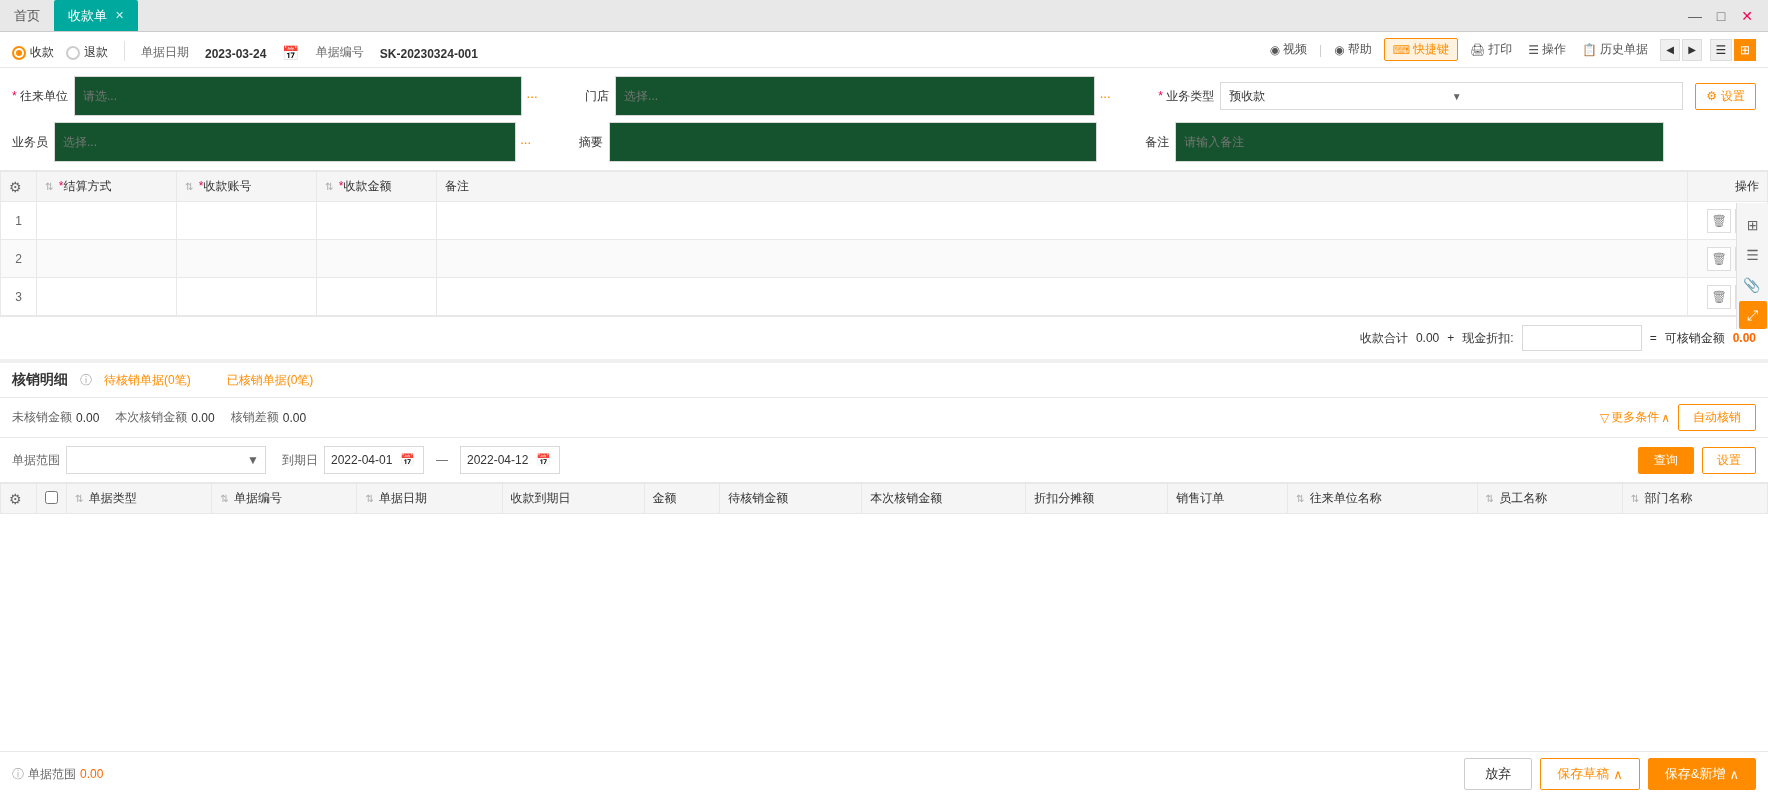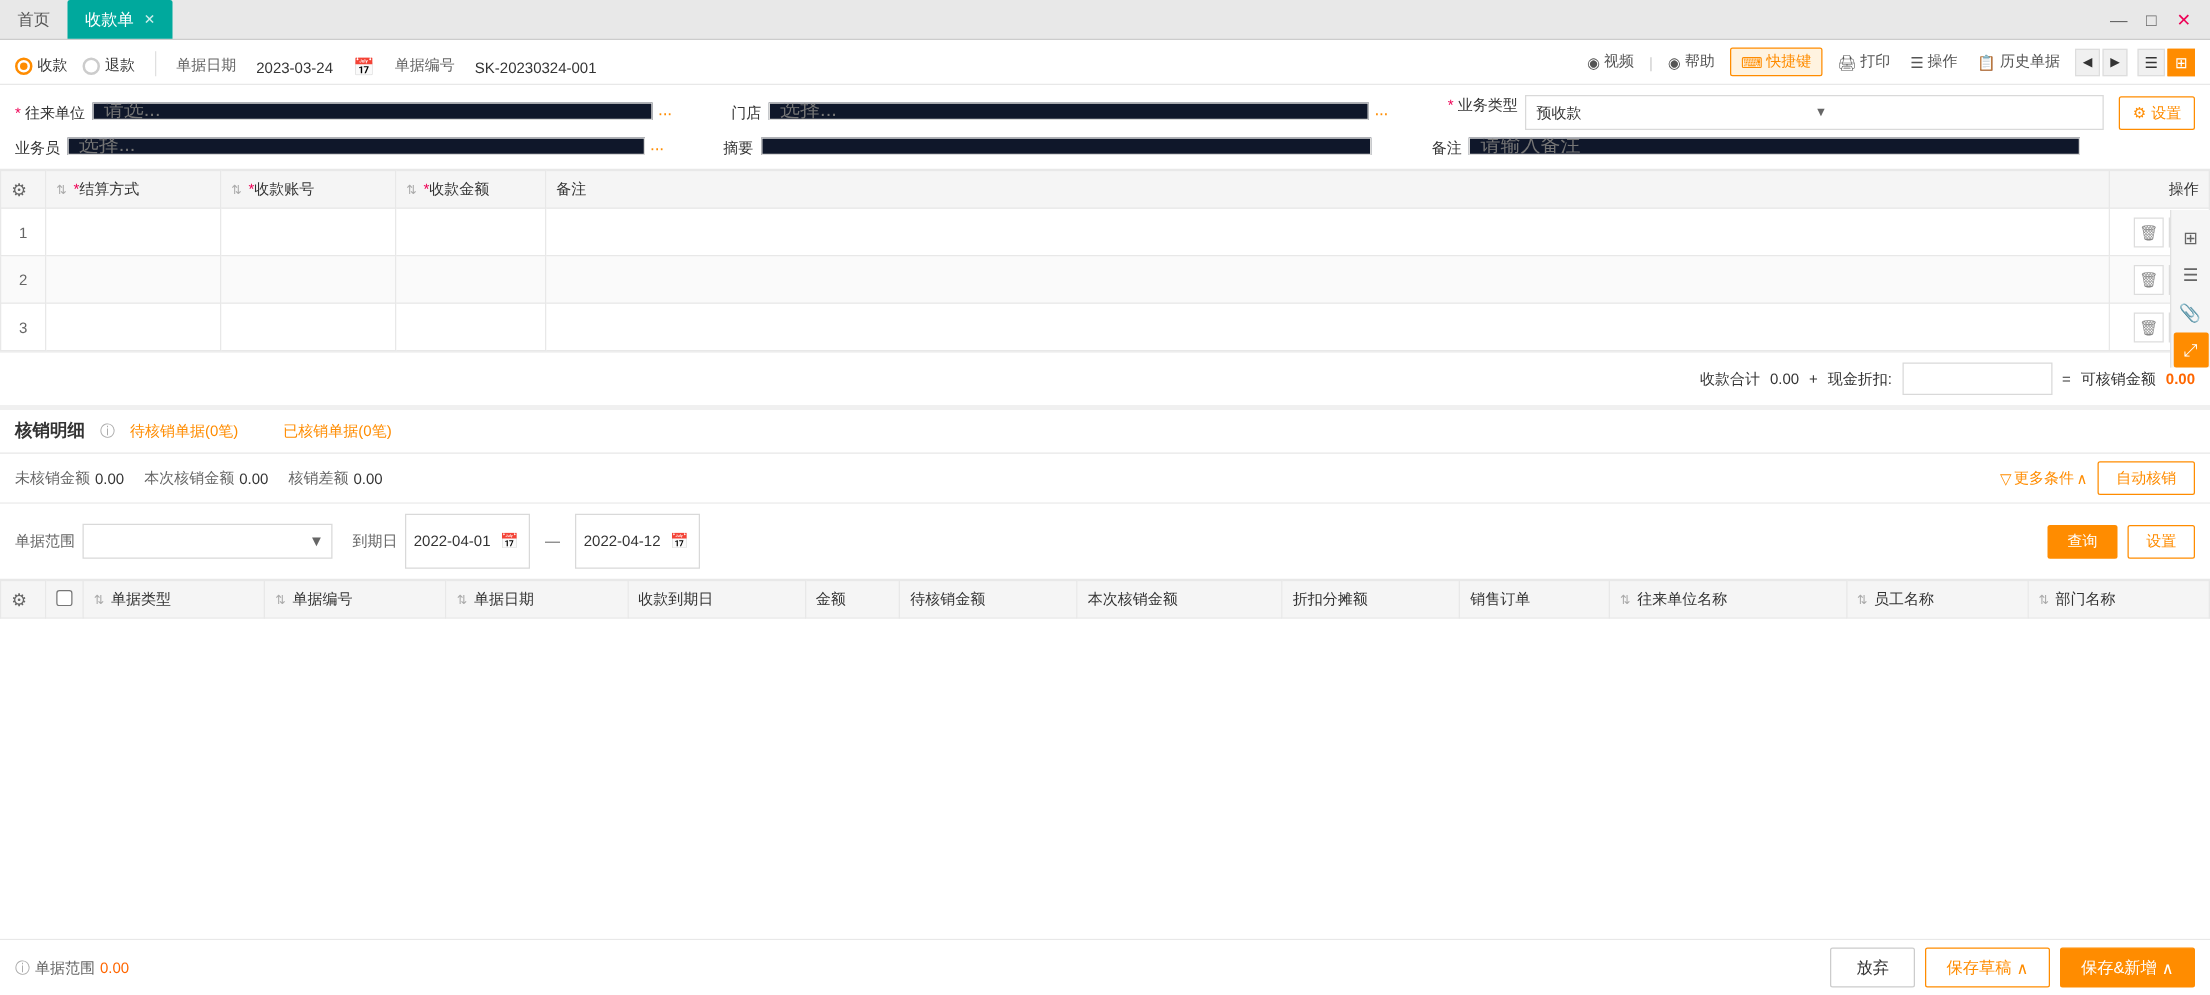--- a/index.html
+++ b/index.html
@@ -20,39 +20,39 @@
 
     
     .toolbar { display: flex; align-items: flex-end; padding: 6px 12px; border-bottom: 1px solid #e8e8e8; gap: 16px; background: #fff; }
     .radio-group { display: flex; align-items: center; gap: 12px; }
     .radio-item { display: flex; align-items: center; gap: 4px; cursor: pointer; }
     .radio-dot { width: 14px; height: 14px; border-radius: 50%; border: 2px solid #ccc; display: flex; align-items: center; justify-content: center; }
     .radio-dot.checked { border-color: #ff8c00; }
     .radio-dot.checked::after { content: ''; width: 6px; height: 6px; border-radius: 50%; background: #ff8c00; }
     .toolbar-divider { width: 1px; height: 20px; background: #e0e0e0; }
     .toolbar-label { color: #666; }
-    .toolbar-value { color: #333; font-weight: normal; }
+    .toolbar-value { color: #333; font-weight: bold; }
     .toolbar-icon { color: #ff8c00; cursor: pointer; font-size: 14px; }
     .toolbar-right { margin-left: auto; display: flex; align-items: center; gap: 8px; }
     .toolbar-btn { display: flex; align-items: center; gap: 3px; color: #555; cursor: pointer; font-size: 12px; padding: 2px 4px; }
     .toolbar-btn.highlight { color: #ff8c00; }
     .nav-arrows { display: flex; gap: 2px; }
     .nav-arrow { width: 20px; height: 22px; background: #f0f0f0; border: 1px solid #ddd; display: flex; align-items: center; justify-content: center; cursor: pointer; font-size: 10px; }
     .grid-btn { display: flex; gap: 2px; }
     .grid-icon { width: 22px; height: 22px; background: #f0f0f0; border: 1px solid #ddd; display: flex; align-items: center; justify-content: center; cursor: pointer; }
     .grid-icon.active { background: #ff8c00; color: #fff; border-color: #ff8c00; }
 
     
     .form-section { padding: 8px 12px; border-bottom: 1px solid #e8e8e8; background: #fff; }
     .form-row { display: flex; align-items: center; gap: 0; margin-bottom: 6px; }
     .form-row:last-child { margin-bottom: 0; }
-    .form-field { display: flex; flex: 1; }
+    .form-field { display: flex; align-items: center; flex: 1; }
     .form-label { color: #333; white-space: nowrap; margin-right: 6px; min-width: fit-content; }
     .form-label.required::before { content: '* '; color: #e05; }
-    .form-input { flex: 1; height: 14px; border: 1px solid #d9d9d9; padding: 0 8px; font-size: 16px; color: #999; outline: none; background: #0f172a; }
+    .form-input { flex: 1; height: 40px; border: 1px solid #d9d9d9; padding: 0 8px; font-size: 12px; color: #999; outline: none; background: #14532d; }
     .form-dots { color: #ff8c00; margin-left: 4px; cursor: pointer; font-size: 14px; letter-spacing: -1px; }
     .form-select-value { color: #333; }
     .form-dropdown { display: flex; align-items: center; flex: 1; border: 1px solid #d9d9d9; height: 28px; padding: 0 8px; background: #fff; cursor: pointer; }
     .form-dropdown span { flex: 1; color: #333; }
     .form-dropdown .arrow { color: #666; font-size: 10px; }
     .settings-btn { display: flex; align-items: center; gap: 4px; padding: 4px 10px; border: 1px solid #ff8c00; color: #ff8c00; cursor: pointer; font-size: 12px; background: #fff; border-radius: 2px; white-space: nowrap; }
     .data-table { width: 100%; border-collapse: collapse; }
     .data-table th { background: #f5f5f5; border: 1px solid #e8e8e8; padding: 6px 8px; text-align: left; font-weight: normal; color: #333; white-space: nowrap; }
     .data-table th .sort-arrows { color: #aaa; font-size: 10px; margin-right: 2px; }
     .data-table td { border: 1px solid #e8e8e8; padding: 4px 8px; height: 38px; }
@@ -79,21 +79,21 @@
     .stat-value { color: #333; }
     .writeoff-actions { margin-left: auto; display: flex; align-items: center; gap: 8px; }
     .more-conditions { color: #ff8c00; cursor: pointer; display: flex; align-items: center; gap: 2px; font-size: 12px; }
     .auto-writeoff-btn { padding: 4px 14px; background: #fff; border: 1px solid #ff8c00; color: #ff8c00; cursor: pointer; font-size: 12px; border-radius: 2px; }
     .filter-row { padding: 8px 12px; display: flex; align-items: center; gap: 16px; border-bottom: 1px solid #e8e8e8; background: #fff; }
     .filter-field { display: flex; align-items: center; gap: 6px; }
     .filter-label { color: #666; white-space: nowrap; }
     .filter-select { width: 180px; height: 28px; border: 1px solid #d9d9d9; padding: 0 6px; background: #fff; font-size: 12px; display: flex; align-items: center; cursor: pointer; }
     .filter-select-inner { flex: 1; color: #999; }
     .filter-select-arrow { color: #666; }
-    .filter-date { height: 44px; border: 1px solid #d9d9d9; padding: 0 6px; font-size: 12px; width: 100px; display: flex; align-items: center; gap: 4px; }
+    .filter-date { height: 28px; border: 1px solid #d9d9d9; padding: 0 6px; font-size: 12px; width: 100px; display: flex; align-items: center; gap: 4px; }
     .filter-dash { color: #666; }
     .filter-query-btn { padding: 4px 16px; background: #ff8c00; color: #fff; border: none; cursor: pointer; font-size: 12px; border-radius: 2px; }
     .filter-settings-btn { padding: 4px 14px; background: #fff; border: 1px solid #ff8c00; color: #ff8c00; cursor: pointer; font-size: 12px; border-radius: 2px; }
 
     
     .bottom-table { width: 100%; border-collapse: collapse; font-size: 12px; }
     .bottom-table th { background: #f5f5f5; border: 1px solid #e8e8e8; padding: 6px 8px; text-align: left; font-weight: normal; color: #333; white-space: nowrap; }
     .bottom-table th .sort-arrows { color: #aaa; font-size: 10px; margin-right: 2px; }
 
     

